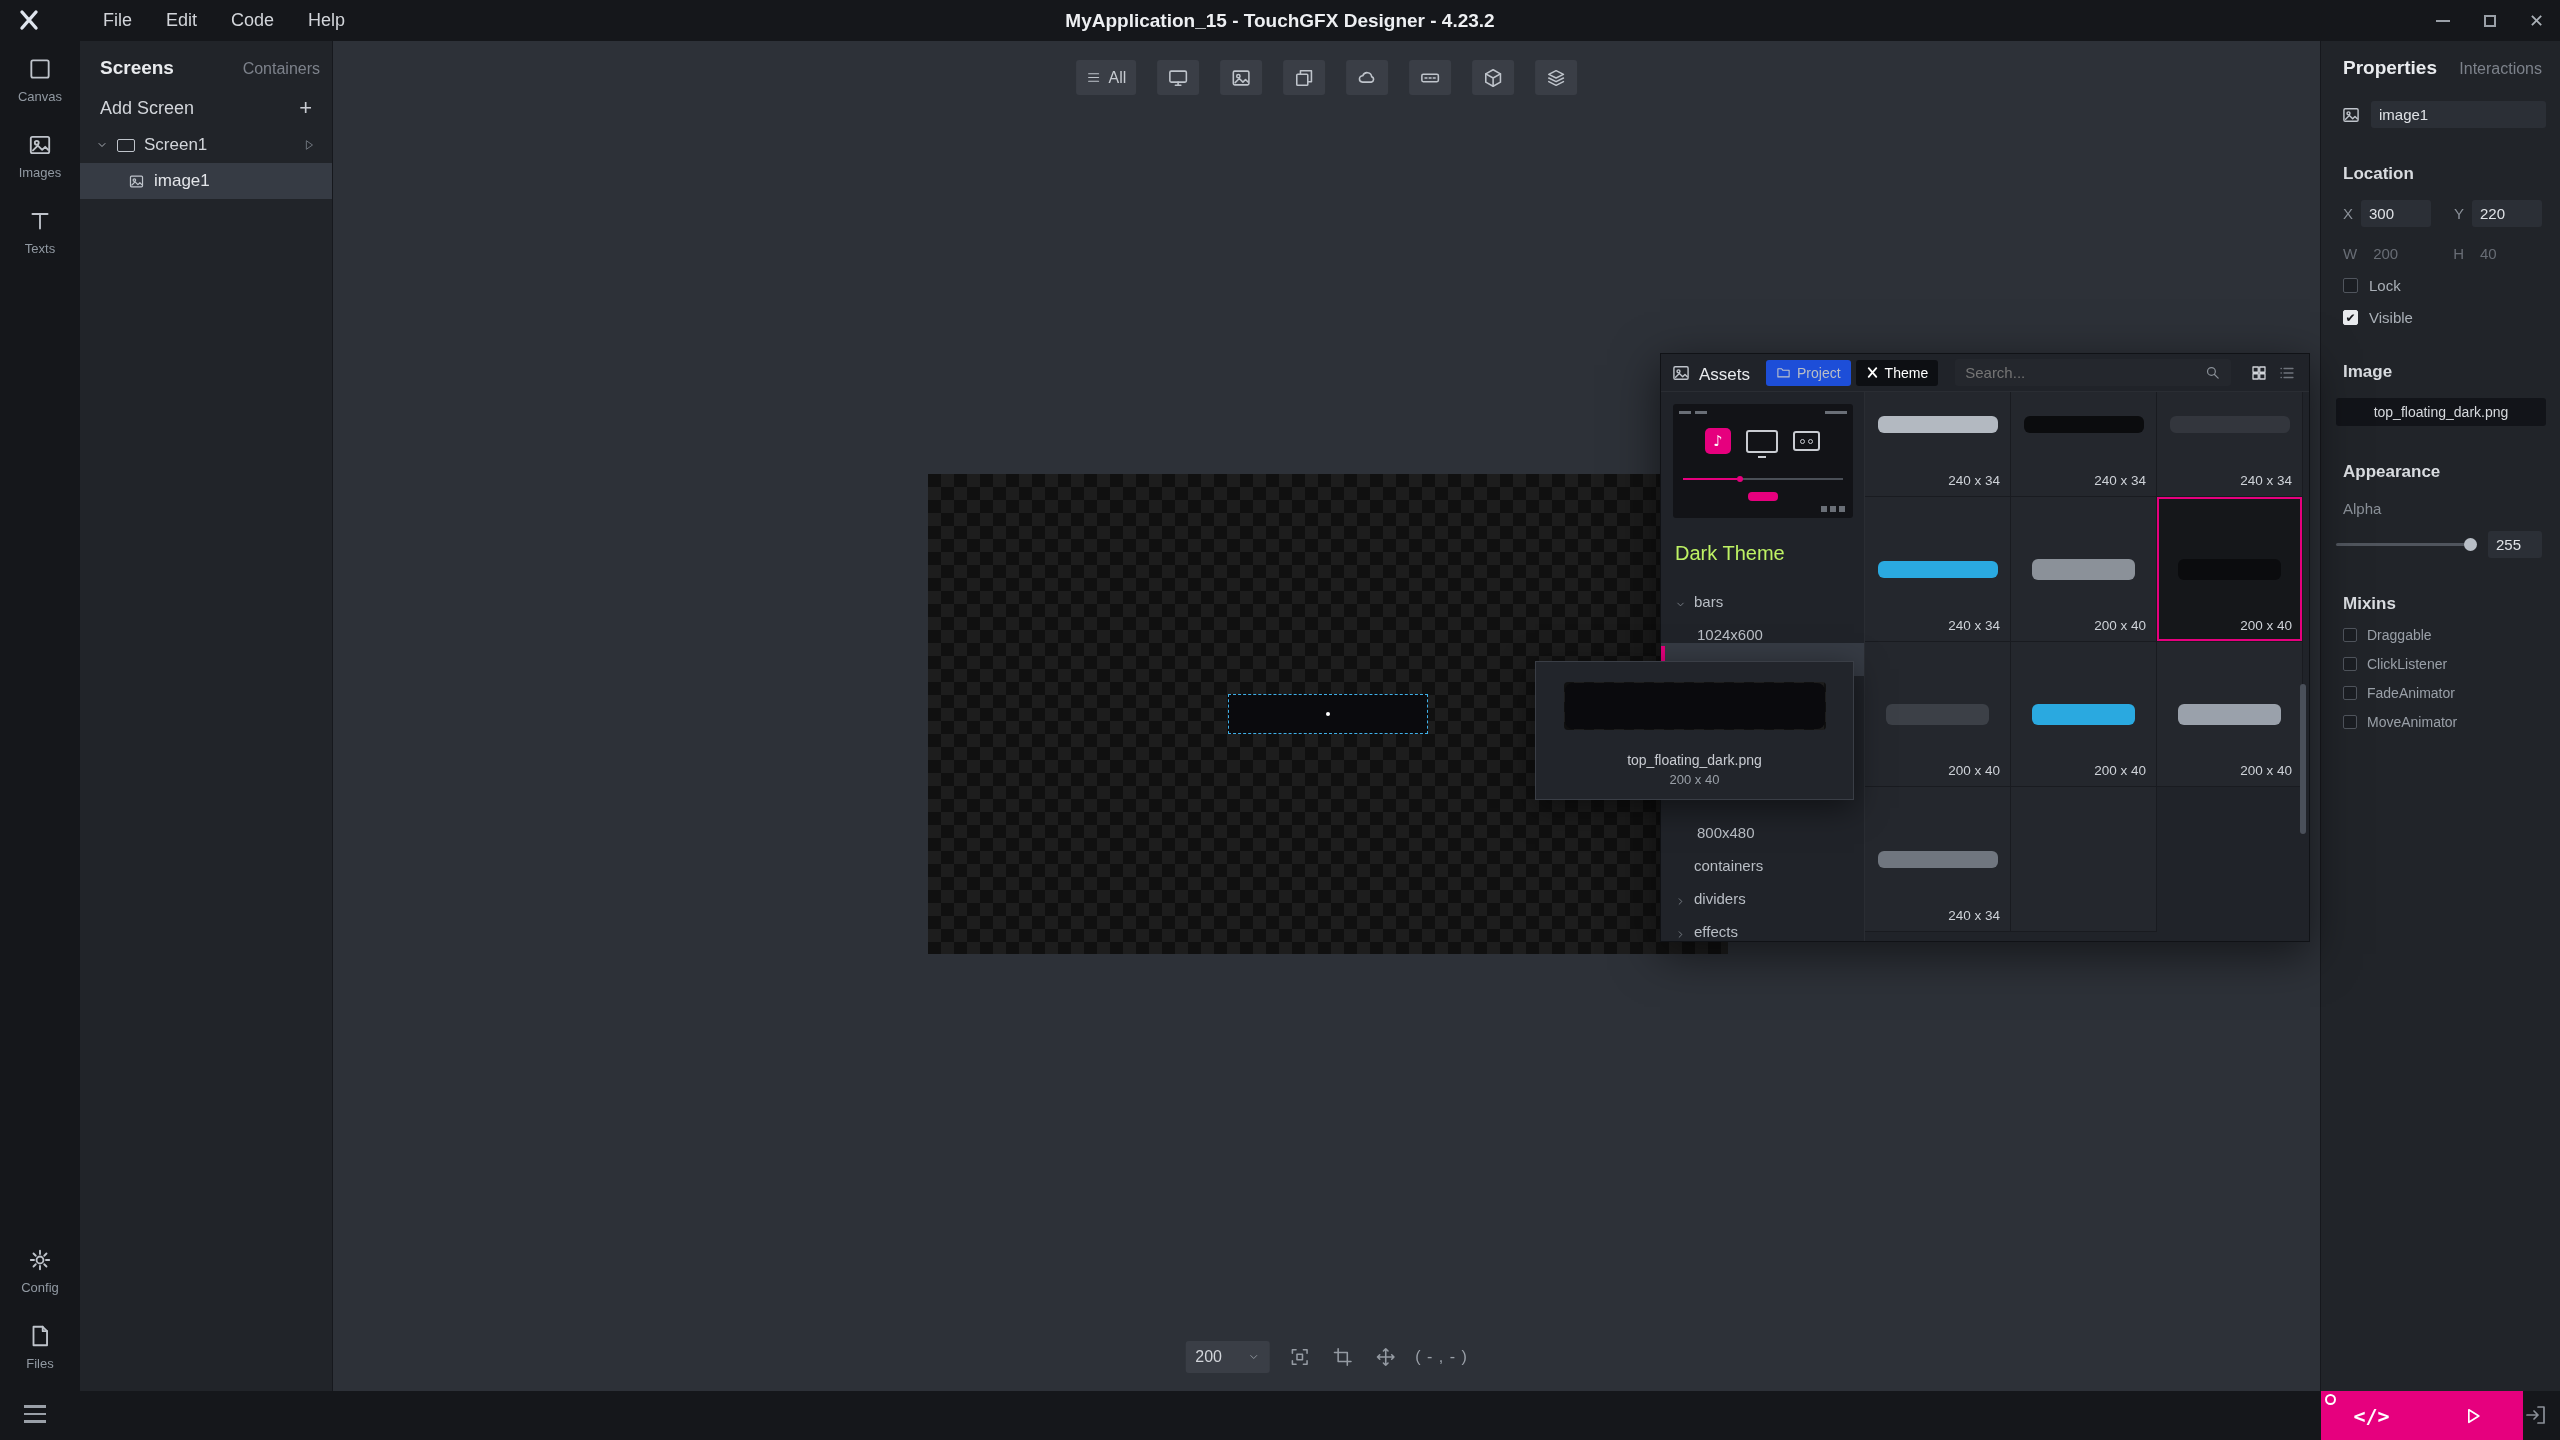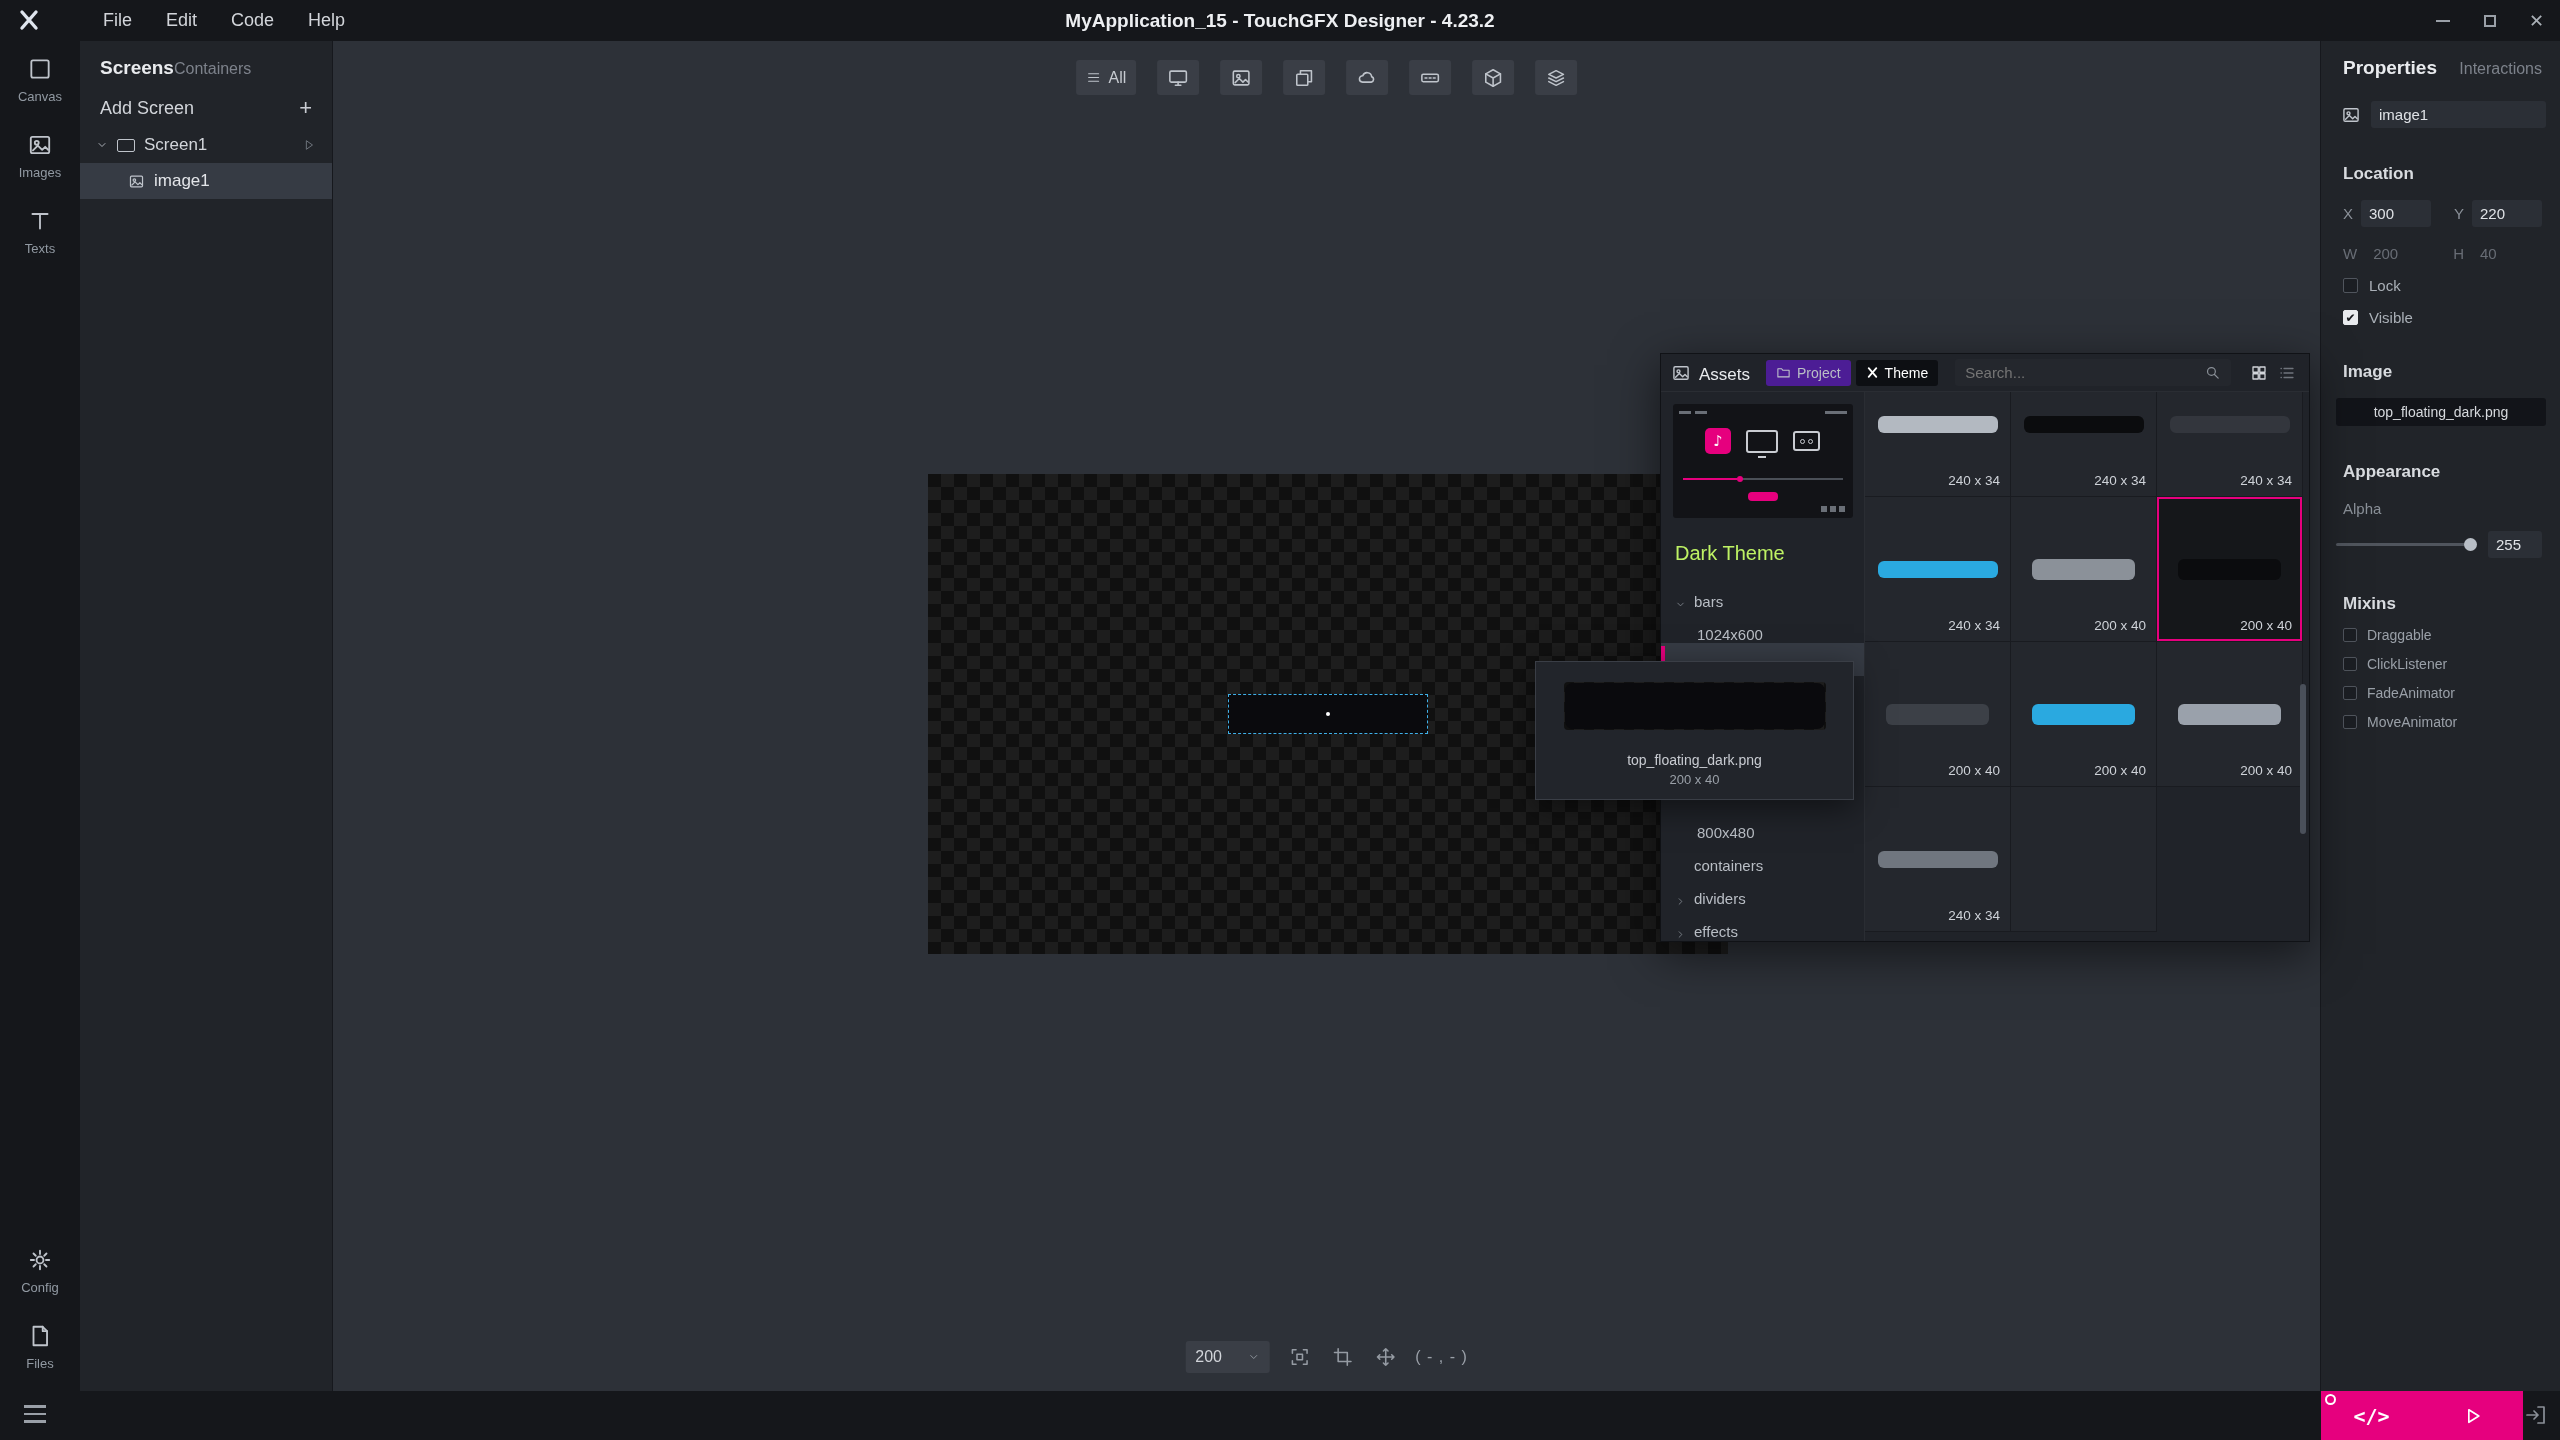--- a/index.html
+++ b/index.html
@@ -25,21 +25,21 @@
   
   #sidebar { position:absolute; left:0; top:41px; width:80px; height:1350px; background:#15171b; z-index:45;
              display:flex; flex-direction:column; align-items:center; }
   .side-item { width:80px; padding:15px 0 13px 0; display:flex; flex-direction:column; align-items:center; gap:7px; }
   .side-item .lbl { font-size:13px; color:#9199a2; }
   .side-spacer { flex:1; }
 
   
   #screens-panel { position:absolute; left:80px; top:41px; width:253px; height:1350px; background:#212429;
                    border-right:1px solid #16181d; z-index:44; }
-  .sp-header { display:flex; justify-content:flex-start; align-items:baseline; padding:16px 32px 10px 20px; }
+  .sp-header { display:flex; justify-content:space-between; align-items:baseline; padding:16px 12px 10px 20px; }
   .sp-title { font-size:19px; font-weight:bold; color:#e9ebee; }
   .sp-alt { font-size:16px; color:#7d828b; }
   .sp-add { display:flex; justify-content:space-between; align-items:center; padding:8px 20px; }
   .sp-add-label { font-size:18px; color:#d2d5da; }
   .sp-plus { font-size:22px; color:#c9ccd2; line-height:1; }
   .tree-row { height:36px; display:flex; align-items:center; gap:9px; padding-left:16px; font-size:17px; color:#d2d5da; }
   .tree-row.child { padding-left:48px; background:#363b44; color:#e3e5e9; }
   .screen-glyph { width:18px; height:13px; border:1.7px solid #bfc4cb; border-radius:2px; }
   .tree-play { margin-left:auto; margin-right:16px; }
 
@@ -114,21 +114,21 @@
   .code-glyph { font-family:"DejaVu Sans Mono", monospace; font-size:20px; font-weight:bold; color:#fff; }
   #pink-badge { position:absolute; left:4px; top:3px; width:11px; height:11px; border:2px solid #fff; border-radius:50%; }
   #log-btn { position:absolute; right:12px; top:12px; }
 
   
   #assets { position:absolute; left:1660px; top:353px; width:650px; height:589px; background:#202329;
             border:1px solid #101216; box-shadow:0 12px 44px rgba(0,0,0,.55); z-index:48; }
   .as-header { height:38px; border-bottom:1px solid #2a2d33; display:flex; align-items:center; padding:0 10px; }
   .as-title { font-size:17px; color:#e8eaed; margin:4px 16px 0 8px; }
   .as-tab { height:26px; display:flex; align-items:center; gap:6px; padding:0 10px; border-radius:3px;
-            font-size:14px; color:#b9bec5; background:#4c1d95; margin-right:5px; }
+            font-size:14px; color:#b9bec5; background:#1d4ed8; margin-right:5px; }
   .as-tab.active { background:#0d0f13; color:#ffffff; }
   .as-search { flex:1; height:27px; background:#24272d; border-radius:3px; margin:0 12px; display:flex;
                align-items:center; padding:0 10px; }
   .as-search input { flex:1; background:transparent; border:0; outline:none; color:#c9ccd2; font-size:15px;
                      font-family:"Liberation Sans",sans-serif; }
   .view-toggle { width:24px; height:24px; display:flex; align-items:center; justify-content:center; margin-left:4px; }
   .as-body { display:flex; height:549px; }
   .as-left { width:204px; border-right:1px solid #2a2d33; overflow:hidden; }
   #theme-preview { margin:12px auto 0 auto; width:180px; height:114px; background:#121317; border-radius:3px;
                    position:relative; overflow:hidden; }

